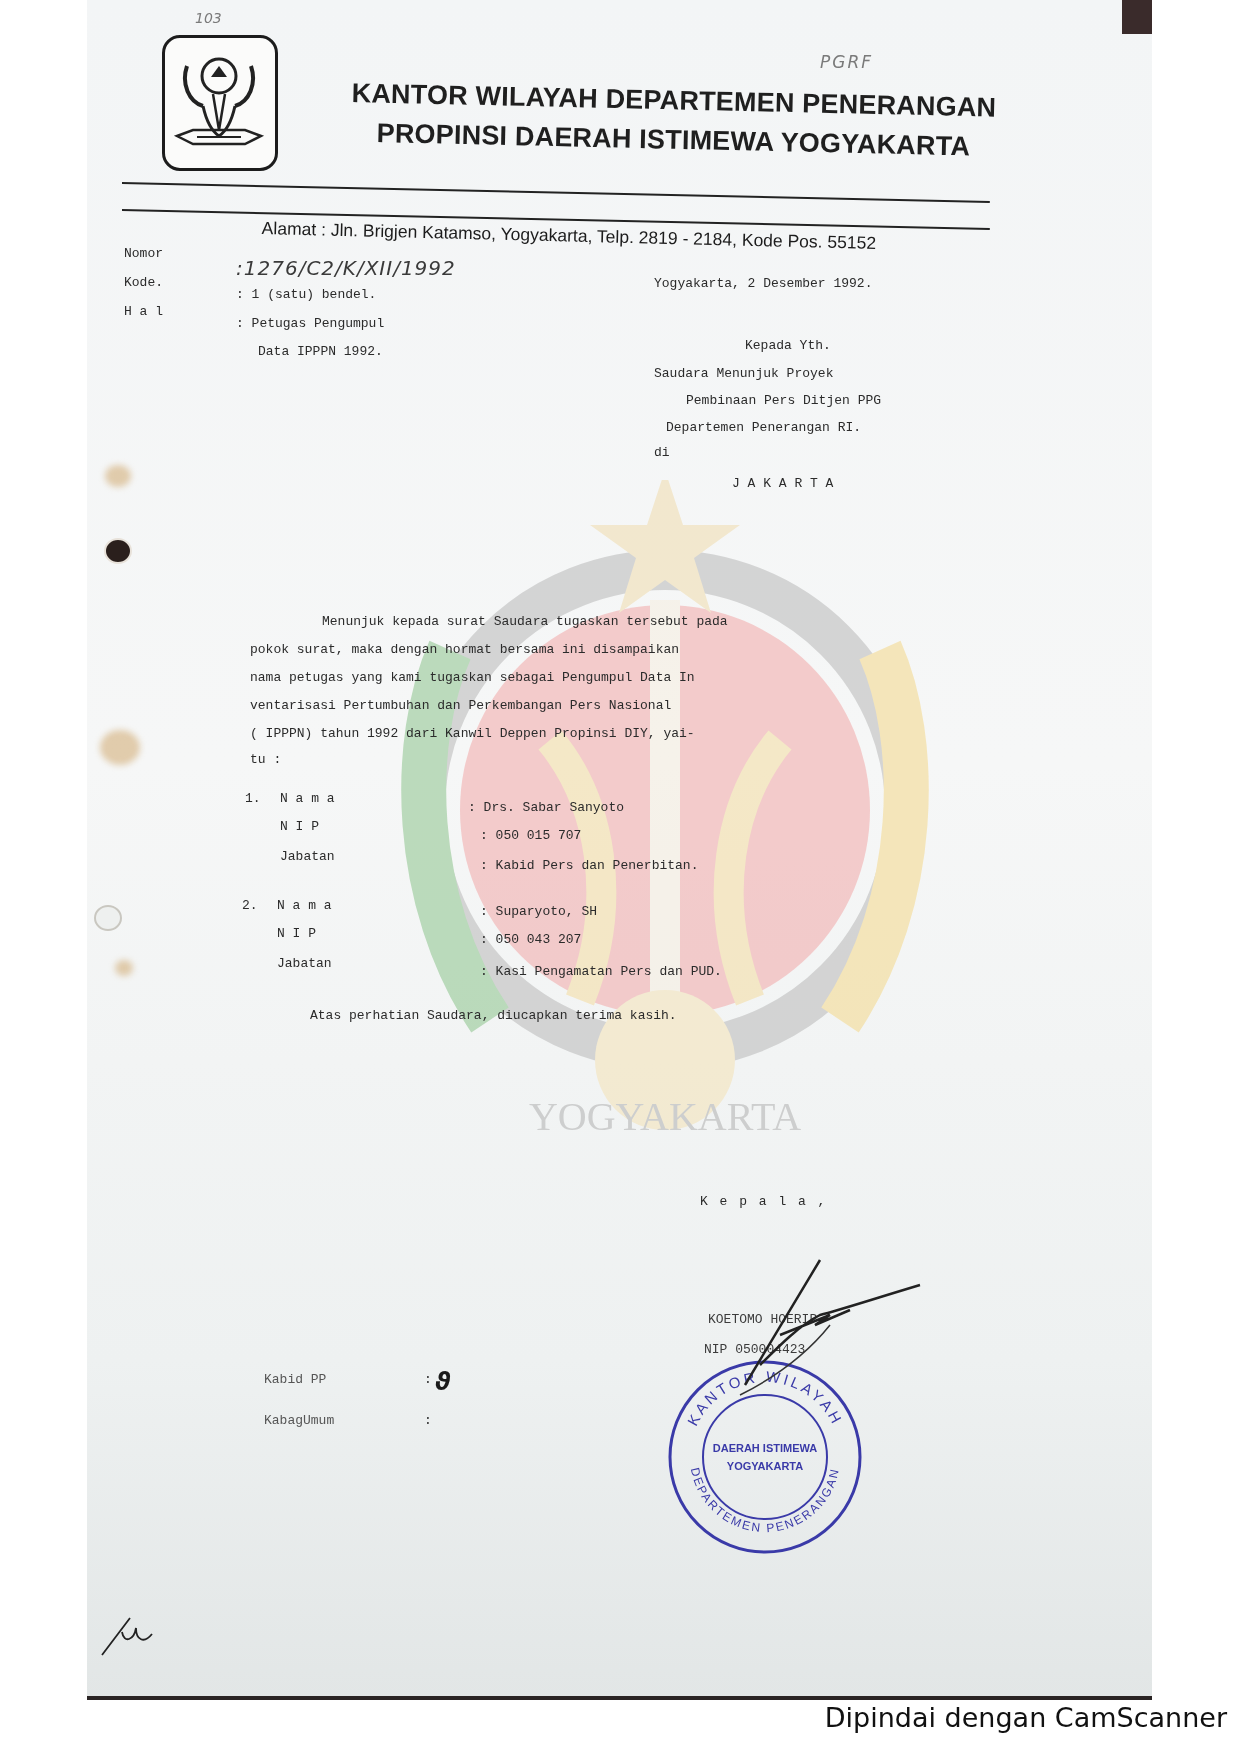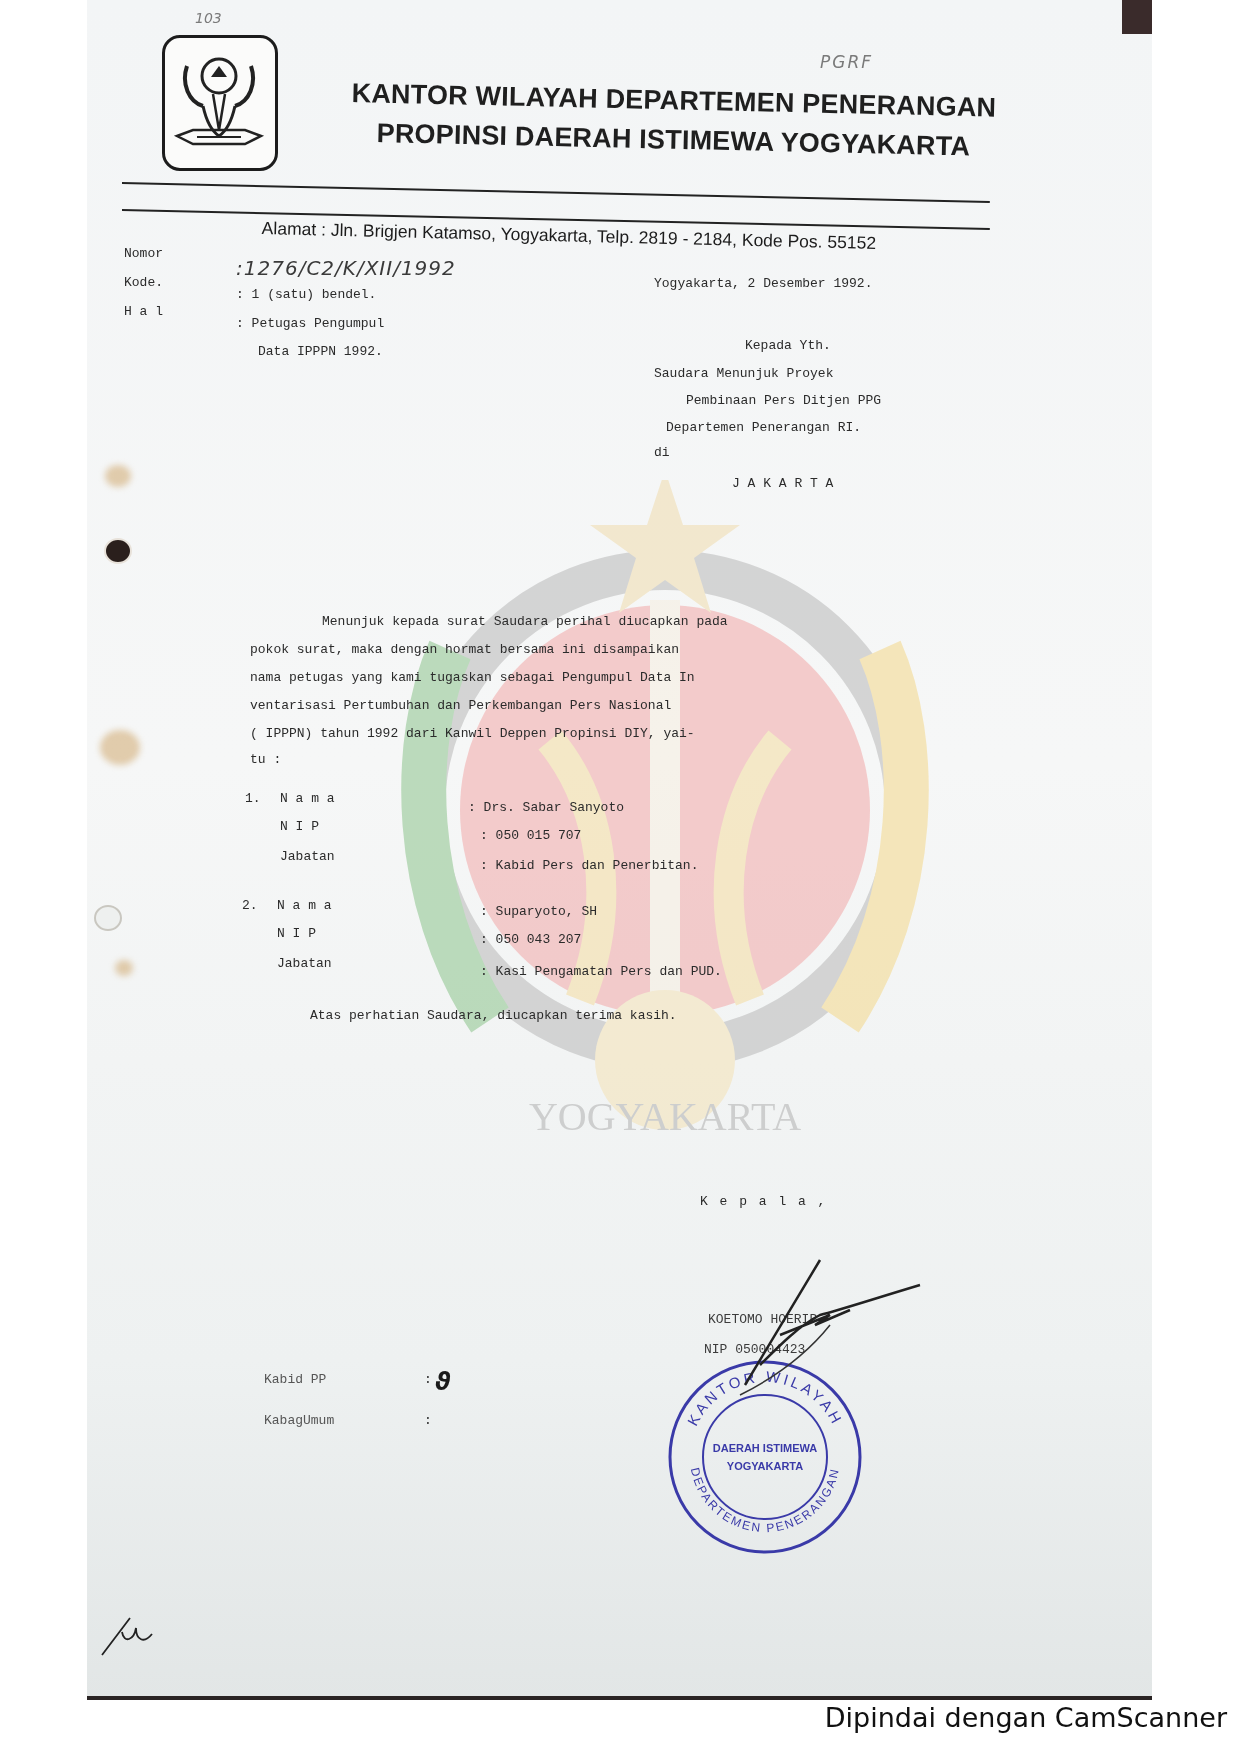--- a/index.html
+++ b/index.html
@@ -129,21 +129,21 @@
 
 <span class="tw" style="left:654px;top:276px;">Yogyakarta, 2 Desember 1992.</span>
 
 <span class="tw" style="left:745px;top:338px;text-align:center;">Kepada Yth.</span>
 <span class="tw" style="left:654px;top:366px;">Saudara Menunjuk Proyek</span>
 <span class="tw" style="left:686px;top:393px;">Pembinaan Pers Ditjen PPG</span>
 <span class="tw" style="left:618px;top:420px;margin-left:48px;">Departemen Penerangan RI.</span>
 <span class="tw" style="left:654px;top:445px;">di</span>
 <span class="tw" style="left:732px;top:476px;">J A K A R T A</span>
 
-<span class="tw" style="left:322px;top:614px;">Menunjuk kepada surat Saudara perihal diucapkan pada</span>
+<span class="tw" style="left:322px;top:614px;">Menunjuk kepada surat Saudara tugaskan tersebut pada</span>
 <span class="tw" style="left:250px;top:642px;">pokok surat, maka dengan hormat bersama ini disampaikan</span>
 <span class="tw" style="left:250px;top:670px;">nama petugas yang kami tugaskan sebagai Pengumpul Data In</span>
 <span class="tw" style="left:250px;top:698px;">ventarisasi Pertumbuhan dan Perkembangan Pers Nasional</span>
 <span class="tw" style="left:250px;top:726px;">( IPPPN) tahun 1992 dari Kanwil Deppen Propinsi DIY, yai-</span>
 <span class="tw" style="left:250px;top:752px;">tu  :</span>
 
 <span class="tw" style="left:245px;top:791px;">1.</span>
 <span class="tw" style="left:280px;top:791px;">N a m a</span>
 <span class="tw" style="left:468px;top:800px;">: Drs. Sabar Sanyoto</span>
 <span class="tw" style="left:280px;top:819px;">N I P</span>

